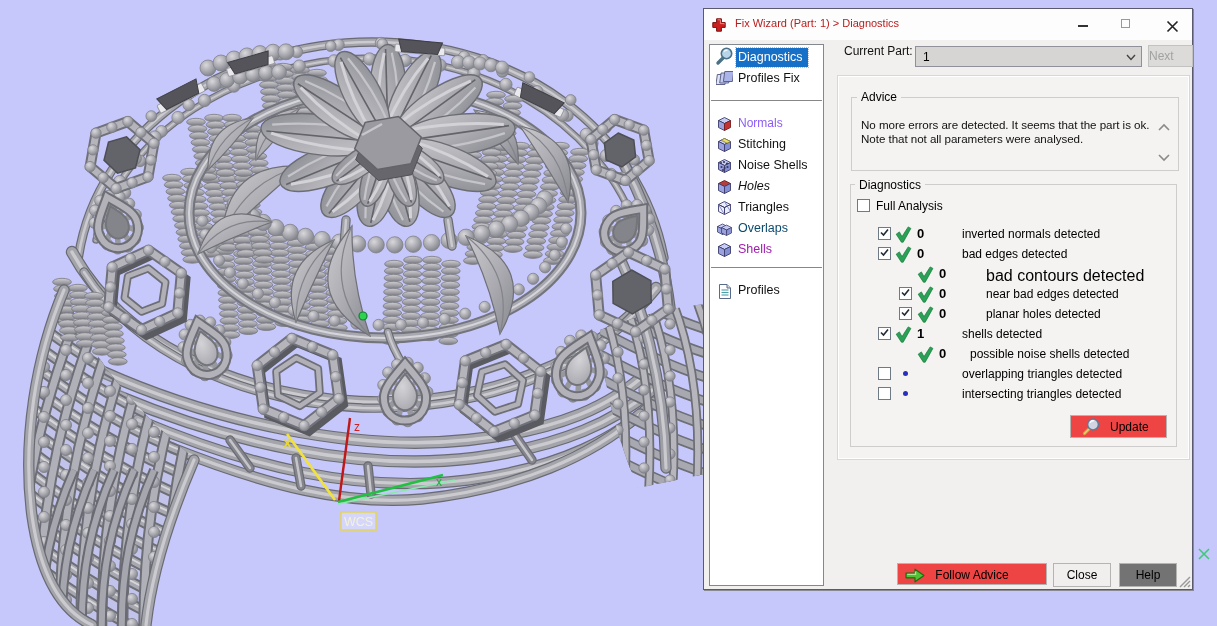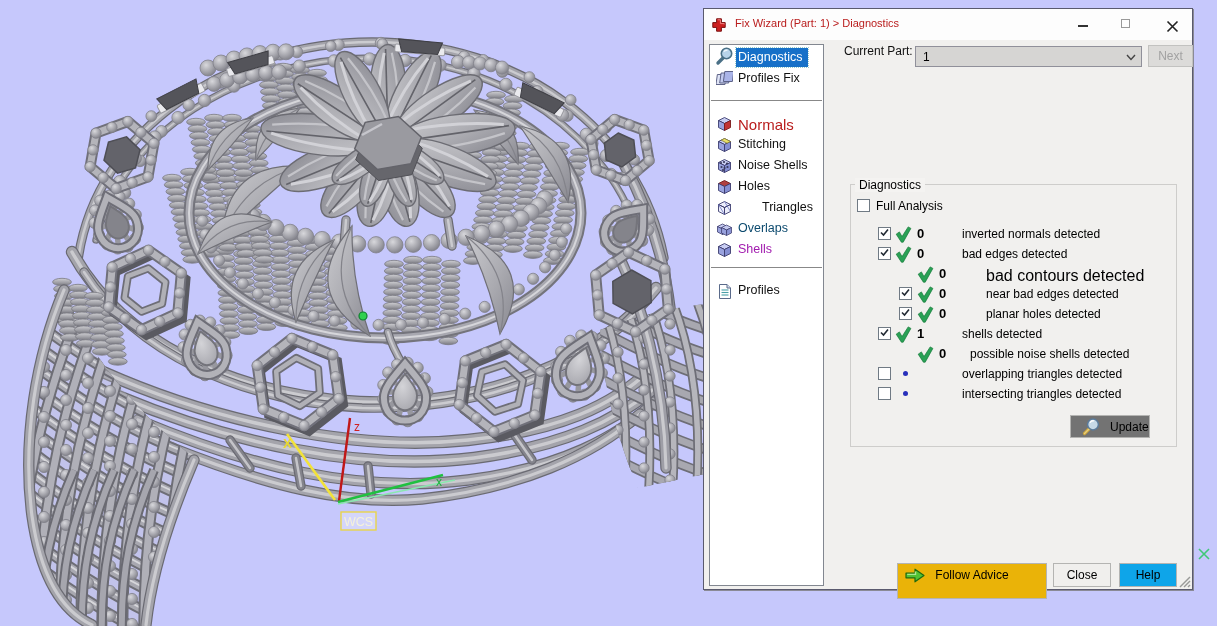--- a/index.html
+++ b/index.html
@@ -1324,21 +1324,21 @@
 <rect x="5.5" y="3" width="9" height="10" fill="#c3cbf0" stroke="#555a80" stroke-width="0.9" transform="skewX(-8)"></rect>
 <rect x="9" y="1.5" width="9" height="10" fill="#aab4e8" stroke="#555a80" stroke-width="0.9" transform="skewX(-8)"></rect>
 </svg></div>
       <div style="position:absolute;left:28px;top:26px;color:#111;font-size:12.5px;">Profiles Fix</div>
       <div style="position:absolute;left:1px;top:55px;width:111px;border-top:1px solid #888;height:0"></div>
       <div style="position:absolute;left:6px;top:70px"><svg width="17" height="17">
           <path d="M2.5 5.5 L8.5 2.5 L14.5 5.5 L8.5 8.5 Z" fill="#c8cdf2" stroke="#3c3c6e" stroke-width="0.9"></path>
           <path d="M2.5 5.5 L8.5 8.5 L8.5 15.5 L2.5 12.5 Z" fill="#9aa3de" stroke="#3c3c6e" stroke-width="0.9"></path>
           <path d="M14.5 5.5 L8.5 8.5 L8.5 15.5 L14.5 12.5 Z" fill="#c23434" stroke="#7a1a1a" stroke-width="0.9"></path>
         </svg></div>
-      <div style="position:absolute;left:28px;top:71px;color:#b91c1c;font-size:15px;">Normals</div>
+      <div style="position:absolute;left:28px;top:71px;color:#8b5cf6;font-size:12px;">Normals</div>
       <div style="position:absolute;left:6px;top:91px"><svg width="17" height="17">
           <path d="M2.5 5.5 L8.5 2.5 L14.5 5.5 L8.5 8.5 Z" fill="#c8cdf2" stroke="#3c3c6e" stroke-width="0.9"></path>
           <path d="M2.5 5.5 L8.5 8.5 L8.5 15.5 L2.5 12.5 Z" fill="#9aa3de" stroke="#3c3c6e" stroke-width="0.9"></path>
           <path d="M14.5 5.5 L8.5 8.5 L8.5 15.5 L14.5 12.5 Z" fill="#848ed2" stroke="#3c3c6e" stroke-width="0.9"></path>
           <path d="M8.5 2.5 L14.5 5.5 L11 7.2 L5.2 4.1 Z" fill="#e8e06a" stroke="#8a8030" stroke-width="0.8"></path>
         </svg></div>
       <div style="position:absolute;left:28px;top:92px;color:#111;font-size:12.5px;text-align:center;">Stitching</div>
       <div style="position:absolute;left:6px;top:112px"><svg width="17" height="17">
           <path d="M2.5 5.5 L8.5 2.5 L14.5 5.5 L8.5 8.5 Z" fill="#c8cdf2" stroke="#3c3c6e" stroke-width="0.9"></path>
           <path d="M2.5 5.5 L8.5 8.5 L8.5 15.5 L2.5 12.5 Z" fill="#9aa3de" stroke="#3c3c6e" stroke-width="0.9"></path>
@@ -1350,26 +1350,26 @@
           <circle cx="8.5" cy="11" r="1.1" fill="#3a3a5a"></circle>
           <circle cx="11.5" cy="10" r="1.1" fill="#3a3a5a"></circle>
           <circle cx="7" cy="13" r="1.1" fill="#3a3a5a"></circle>
         </svg></div>
       <div style="position:absolute;left:28px;top:113px;color:#111;font-size:12.5px;">Noise Shells</div>
       <div style="position:absolute;left:6px;top:133px"><svg width="17" height="17">
           <path d="M2.5 5.5 L8.5 2.5 L14.5 5.5 L8.5 8.5 Z" fill="#b04040" stroke="#701a1a" stroke-width="0.9"></path>
           <path d="M2.5 5.5 L8.5 8.5 L8.5 15.5 L2.5 12.5 Z" fill="#9aa3de" stroke="#3c3c6e" stroke-width="0.9"></path>
           <path d="M14.5 5.5 L8.5 8.5 L8.5 15.5 L14.5 12.5 Z" fill="#848ed2" stroke="#3c3c6e" stroke-width="0.9"></path>
         </svg></div>
-      <div style="position:absolute;left:28px;top:134px;color:#111;font-size:12.5px;">Holes</div>
+      <div style="position:absolute;left:28px;top:134px;color:#111;font-size:12.5px;font-style:italic;">Holes</div>
       <div style="position:absolute;left:6px;top:154px"><svg width="17" height="17">
           <path d="M2.5 5.5 L8.5 2.5 L14.5 5.5 L8.5 8.5 Z M2.5 5.5 L8.5 8.5 L8.5 15.5 L2.5 12.5 Z M14.5 5.5 L8.5 8.5 L8.5 15.5 L14.5 12.5 Z" fill="#eceefb" stroke="#3c3c6e" stroke-width="0.9"></path>
           <path d="M2.5 5.5 L8.5 15.5 M8.5 2.5 L14.5 12.5" stroke="#6a74c0" stroke-width="0.8"></path>
         </svg></div>
-      <div style="position:absolute;left:28px;top:155px;color:#111;font-size:12.5px;margin-left:24px;">Triangles</div>
+      <div style="position:absolute;left:28px;top:155px;color:#111;font-size:12.5px;">Triangles</div>
       <div style="position:absolute;left:6px;top:175px"><svg width="17" height="17">
           <path d="M1.5 6.5 L6.5 4 L11.5 6.5 L6.5 9 Z" fill="#c8cdf2" stroke="#3c3c6e" stroke-width="0.8"></path>
           <path d="M1.5 6.5 L6.5 9 L6.5 14.5 L1.5 12 Z" fill="#9aa3de" stroke="#3c3c6e" stroke-width="0.8"></path>
           <path d="M11.5 6.5 L6.5 9 L6.5 14.5 L11.5 12 Z" fill="#848ed2" stroke="#3c3c6e" stroke-width="0.8"></path>
           <g opacity="0.95">
             <path d="M5.5 7.5 L10.5 5 L15.5 7.5 L10.5 10 Z" fill="#c8cdf2" stroke="#3c3c6e" stroke-width="0.8"></path>
             <path d="M5.5 7.5 L10.5 10 L10.5 15.5 L5.5 13 Z" fill="#9aa3de" stroke="#3c3c6e" stroke-width="0.8"></path>
             <path d="M15.5 7.5 L10.5 10 L10.5 15.5 L15.5 13 Z" fill="#848ed2" stroke="#3c3c6e" stroke-width="0.8"></path>
           </g>
         </svg></div>
@@ -1393,22 +1393,34 @@
       <div style="position:absolute;left:28px;top:238px;color:#111;font-size:12.5px;">Profiles</div>
  </div>
 
  <div style="position:absolute;left:140px;top:35px;font-size:12px;color:#111">Current Part:</div>
  <div style="position:absolute;left:211px;top:37px;width:227px;height:21px;background:#d6d5d3;border:1px solid #90909a;">
    <div style="position:absolute;left:7px;top:3px;font-size:12px">1</div>
    <svg style="position:absolute;right:5px;top:7px" width="10" height="7">
         <path d="M1 1 L5 5.4 L9 1" fill="none" stroke="#444" stroke-width="1.4"></path>
       </svg>
  </div>
- <div style="position:absolute;left:444px;top:36px;width:45px;height:22px;background:#dcdbd9;border:1px solid #c2c2c0;color:#a2a2a2;font-size:12px;text-align:center;line-height:20px">Next</div>
+ <div style="position:absolute;left:444px;top:36px;width:45px;height:22px;background:#dcdbd9;border:1px solid #c2c2c0;color:#a2a2a2;font-size:12px;line-height:20px">Next</div>
 
+ <div style="position:absolute;left:134px;top:67px;width:351px;height:383px;background:#f4f3f1;border:1px solid #fff;outline:1px solid #d8d7d5;">
+
+   <div style="position:absolute;left:12px;top:20px;width:328px;height:74px;border:1px solid #cecdcb;"></div>
+   <div style="position:absolute;left:18px;top:13px;background:#f4f3f1;padding:0 4px;font-size:12px">Advice</div>
+   <div style="position:absolute;left:22px;top:41px;font-size:11.6px;letter-spacing:-0.05px;line-height:13.5px;color:#111">No more errors are detected. It seems that the part is ok.<br>Note that not all parameters were analysed.</div>
+   <svg style="position:absolute;left:318px;top:45px" width="14" height="12">
+        <path d="M2 8 L7 3 L12 8" fill="none" stroke="#8a8a8a" stroke-width="1.6"></path>
+      </svg>
+   <svg style="position:absolute;left:318px;top:75px" width="14" height="12">
+        <path d="M2 3 L7 8 L12 3" fill="none" stroke="#8a8a8a" stroke-width="1.6"></path>
+      </svg>
+ </div>
  <div style="position:absolute;left:146px;top:175px;width:327px;height:263px;border:1px solid #cecdcb;"></div>
  <div style="position:absolute;left:151px;top:169px;background:#f4f3f1;padding:0 4px;font-size:12px">Diagnostics</div>
  <div style="position:absolute;left:153px;top:190px;width:13px;height:13px;background:#fff;border:1px solid #707a84;"></div>
  <div style="position:absolute;left:172px;top:190px;font-size:12px">Full Analysis</div>
  <div style="position:absolute;left:174px;top:218px;width:13px;height:13px;background:#fff;border:1px solid #707a84;line-height:6px;padding-left:1px"><svg width="9" height="9" viewBox="0 0 9 9">
         <path d="M1 4.5 L3.5 7 L8 1.5" fill="none" stroke="#222a33" stroke-width="1.6"></path>
       </svg></div>
     <div style="position:absolute;left:191px;top:217px"><svg width="17" height="17" viewBox="0 0 17 17">
 <path d="M1.2 8.2 L4.4 5.9 L7.0 10.6 L13.2 0.9 L15.9 2.4 L8.2 16.2 L6.4 16.2 Z" fill="#2aa156" stroke="#157a38" stroke-width="0.7" stroke-linejoin="round"></path>
 </svg></div>
@@ -1458,39 +1470,39 @@
     <div style="position:absolute;left:266px;top:338px;font-size:12px">possible noise shells detected</div>
     <div style="position:absolute;left:174px;top:358px;width:13px;height:13px;background:#fff;border:1px solid #707a84;line-height:6px;padding-left:1px"></div>
     <div style="position:absolute;left:174px;top:358px;width:13px;height:13px;background:#fff;border:1px solid #707a84;line-height:6px;padding-left:1px"></div>
     <div style="position:absolute;left:199px;top:362px;width:5px;height:5px;border-radius:50%;background:#2830bb"></div>
     <div style="position:absolute;left:258px;top:358px;font-size:12px">overlapping triangles detected</div>
     <div style="position:absolute;left:174px;top:378px;width:13px;height:13px;background:#fff;border:1px solid #707a84;line-height:6px;padding-left:1px"></div>
     <div style="position:absolute;left:174px;top:378px;width:13px;height:13px;background:#fff;border:1px solid #707a84;line-height:6px;padding-left:1px"></div>
     <div style="position:absolute;left:199px;top:382px;width:5px;height:5px;border-radius:50%;background:#2830bb"></div>
     <div style="position:absolute;left:258px;top:378px;font-size:12px">intersecting triangles detected</div>
 
- <div style="position:absolute;left:366px;top:406px;width:80px;height:23px;background:#737373;border:1px solid #b4b4b2;">
+ <div style="position:absolute;left:366px;top:406px;width:97px;height:23px;background:#ef4444;border:1px solid #b4b4b2;">
    <div style="position:absolute;left:10px;top:1px"><svg width="20" height="20" viewBox="0 0 20 20">
 <line x1="3.5" y1="16.5" x2="8.5" y2="11.5" stroke="#c8a23a" stroke-width="3.2" stroke-linecap="round"></line>
 <line x1="3.5" y1="16.5" x2="8.5" y2="11.5" stroke="#e8ce7a" stroke-width="1.4" stroke-linecap="round"></line>
 <circle cx="12" cy="7.5" r="5.4" fill="#cfe4f4" fill-opacity="0.9" stroke="#5a7a9a" stroke-width="1.5"></circle>
 <path d="M9 5.6 A4 4 0 0 1 12.8 3.9" stroke="#ffffff" stroke-width="1.5" fill="none"></path>
 </svg></div>
    <div style="position:absolute;left:39px;top:4px;font-size:12px">Update</div>
  </div>
 
- <div style="position:absolute;left:193px;top:554px;width:150px;height:36px;background:#eab308;border:1px solid #b4b4b2;">
+ <div style="position:absolute;left:193px;top:554px;width:150px;height:22px;background:#ef4444;border:1px solid #b4b4b2;">
    <div style="position:absolute;left:6px;top:3px"><svg width="22" height="17" viewBox="0 0 22 17">
 <path d="M2 6.2 L11 6.2 L11 2.2 L20 8.5 L11 14.8 L11 10.8 L2 10.8 Z" fill="#52c234" stroke="#1e6a10" stroke-width="1.2" stroke-linejoin="round"></path>
 <path d="M3.2 7.4 L11.5 7.4 L11.5 4.6" fill="none" stroke="#a8e890" stroke-width="1.4"></path>
 </svg></div>
    <div style="position:absolute;left:0;top:4px;width:100%;text-align:center;font-size:12px">Follow Advice</div>
  </div>
  <div style="position:absolute;left:349px;top:554px;width:58px;height:24px;background:#f0efed;border:1px solid #b4b4b2;text-align:center;font-size:12px;line-height:22px">Close</div>
- <div style="position:absolute;left:415px;top:554px;width:58px;height:24px;background:#0ea5e9;border:1px solid #b4b4b2;text-align:center;font-size:12px;line-height:22px">Help</div>
+ <div style="position:absolute;left:415px;top:554px;width:58px;height:24px;background:#737373;border:1px solid #b4b4b2;text-align:center;font-size:12px;line-height:22px">Help</div>
 
  <svg style="position:absolute;right:1px;bottom:1px" width="14" height="14">
       <g stroke="#9a9a98" stroke-width="1.4">
         <line x1="13" y1="3" x2="3" y2="13"></line>
         <line x1="13" y1="7" x2="7" y2="13"></line>
         <line x1="13" y1="11" x2="11" y2="13"></line>
       </g>
     </svg>
 </div>
 

